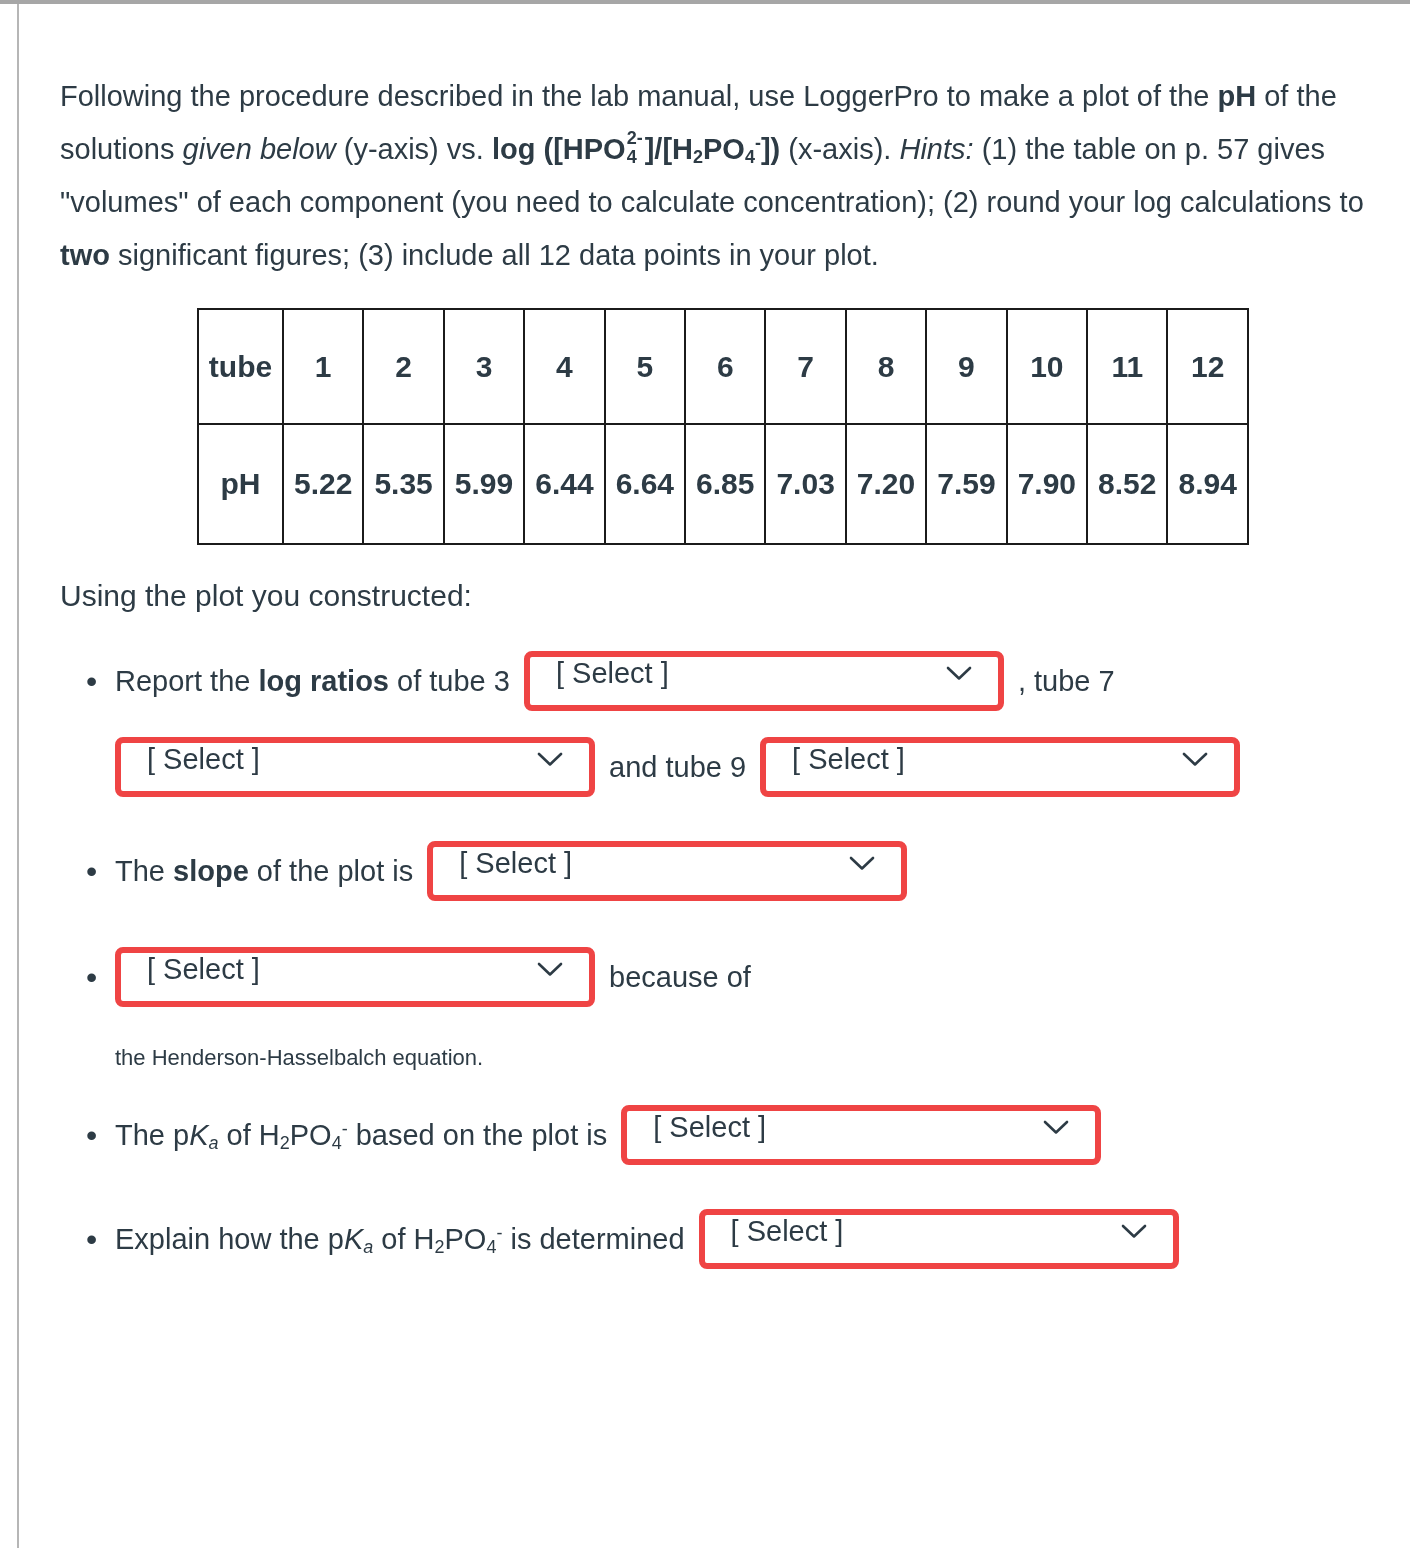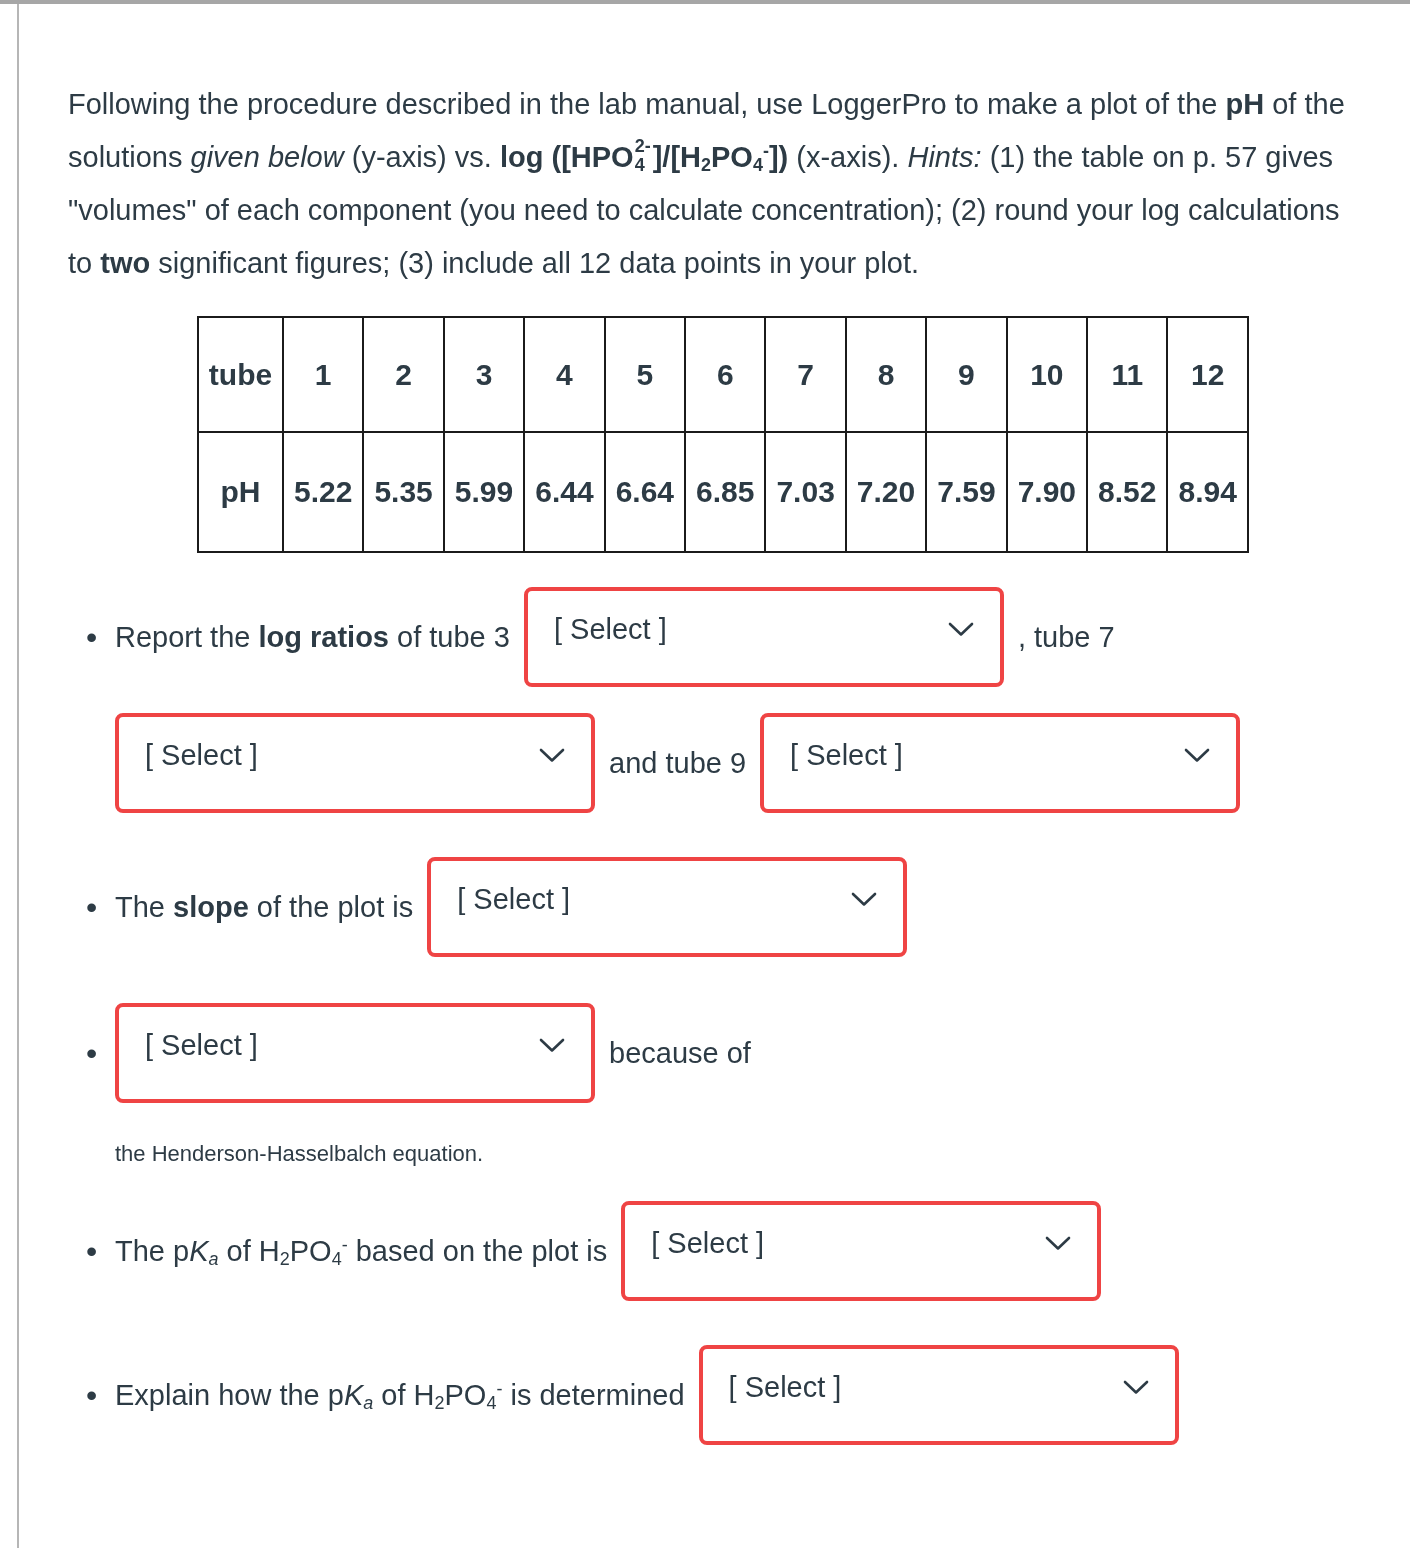--- a/index.html
+++ b/index.html
@@ -9,21 +9,21 @@
   }
   .topbar{position:absolute;top:0;left:0;width:1410px;height:4px;background:#a6a6a6;}
   .leftrule{position:absolute;top:4px;left:17px;width:2px;height:1544px;background:#b6b6b6;}
   .content{position:absolute;left:60px;top:0;width:1312px;}
 
   .b{font-weight:bold;}
   .i{font-style:italic;}
   sub{font-size:0.62em;vertical-align:-0.22em;line-height:0;}
   sup{font-size:0.62em;vertical-align:0.55em;line-height:0;}
 
-  .intro{margin:8px;padding-top:70px;font-size:29px;line-height:53px;}
+  .intro{margin:0;padding-top:70px;font-size:29px;line-height:53px;}
 
   
   .stack{display:inline-flex;flex-direction:column;align-items:flex-start;vertical-align:middle;line-height:1;margin:0 2px 6px 1px;}
   .ss{font-size:18px;line-height:19px;font-weight:bold;}
 
   .ph-table{border-collapse:collapse;table-layout:fixed;width:1052px;margin:26px 0 0 137px;font-weight:bold;}
   .ph-table td{border:2px solid #1b1b1b;text-align:center;font-size:30px;padding:0;background:#fff;}
   .r1 td{height:113px;}
   .r2 td{height:118px;}
   col.c0{width:85px;}
@@ -37,21 +37,21 @@
   .b1r1{margin-top:34px;}
   .b1r2{margin-top:26px;}
   .b2{margin-top:44px;}
   .b3{margin-top:46px;}
   .hh{margin-top:30px;font-size:22px;line-height:42px;}
   .b4{margin-top:26px;}
   .b5{margin-top:44px;}
 
   .select{
     flex:0 0 auto;display:inline-flex;align-items:center;justify-content:space-between;
-    width:480px;height:100px;background:#fff;border:4px solid #ef4444;border-radius:8px;
+    width:480px;height:60px;background:#fff;border:6px solid #ef4444;border-radius:8px;
     padding:0 26px 16px 26px;box-sizing:border-box;cursor:pointer;
   }
   .sel-label{font-size:29px;color:#2d3b45;}
   .chev{flex:0 0 auto;margin-left:8px;}
 </style>
 </head>
 <body>
 
 <div class="topbar"></div>
 <div class="leftrule"></div>
@@ -106,20 +106,21 @@
       <td>7.03</td>
       <td>7.20</td>
       <td>7.59</td>
       <td>7.90</td>
       <td>8.52</td>
       <td>8.94</td>
     </tr>
   </tbody>
     </table>
 
+  <p class="using">Using the plot you constructed:</p>
 
   <div class="row b1r1">
     <span class="dot">•</span>
     <span class="txt"><span>Report the </span><span class="b">log ratios</span><span> of tube 3</span></span>
     <span class="select" role="button">
       <span class="sel-label">[ Select ]</span>
       <svg class="chev" width="26" height="15" viewBox="0 0 26 15" aria-hidden="true">
           <path d="M2 2 L13 12.5 L24 2" fill="none" stroke="#2d3b45" stroke-width="2.6" stroke-linecap="round" stroke-linejoin="round"></path>
         </svg>
     </span>

